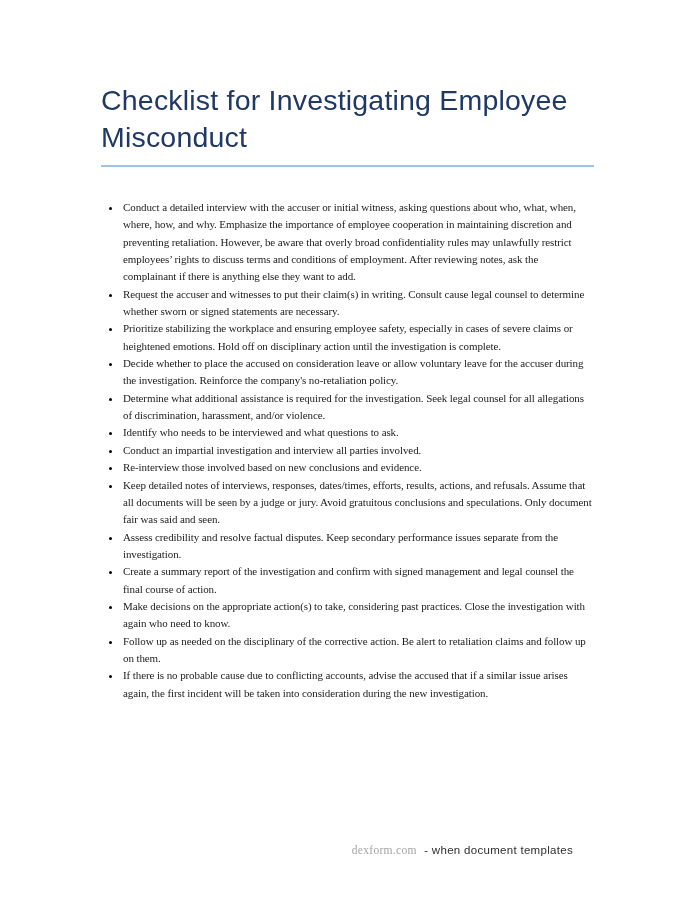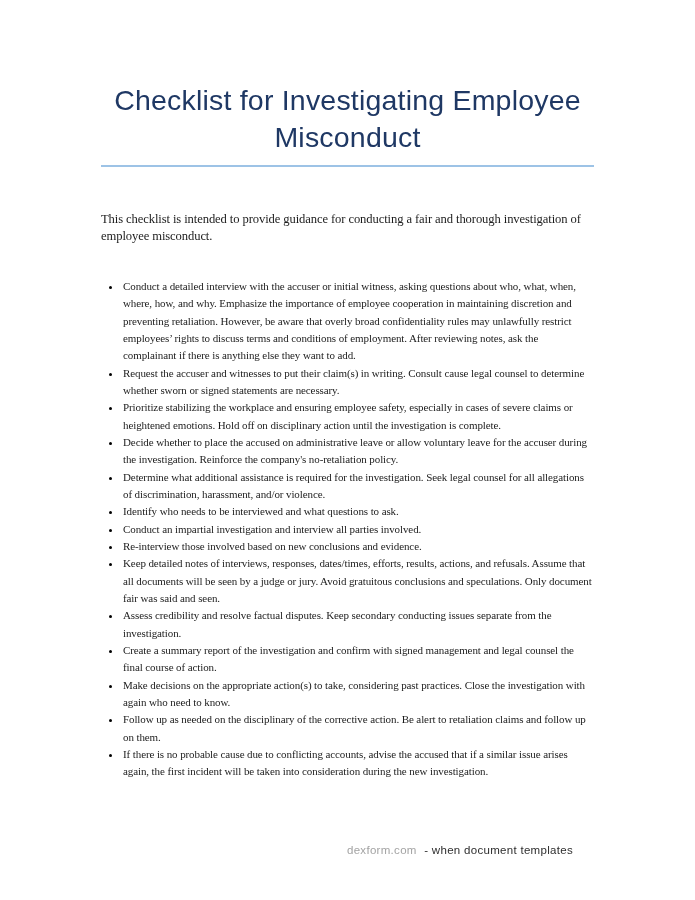--- a/index.html
+++ b/index.html
@@ -24,21 +24,20 @@
   .doc-title{
     margin:0;
     font-family:"Liberation Sans", sans-serif;
     font-weight:400;
     font-size:28.5px;
     line-height:37px;
     letter-spacing:0.2px;
     color:var(--title-color);
     border-bottom:2px solid var(--rule-color);
     padding-bottom:9px;
-    text-align:center;
   }
   .intro{
     margin:44px 0 0 0;
     font-size:12.6px;
     line-height:17.4px;
     letter-spacing:-0.1px;
   }
   .checklist{
     margin:32px 0 0 0;
     padding:0 0 0 21px;
@@ -61,43 +60,43 @@
     right:122px;
     font-family:"Liberation Sans", sans-serif;
     font-size:11.5px;
     letter-spacing:0.3px;
     white-space:nowrap;
   }
   .footer .brand{
     color:var(--footer-brand-color);
     text-decoration:none;
     cursor:pointer;
+    font-family:Liberation Serif, serif;
   }
   .footer .tagline{
     color:var(--footer-text-color);
     margin-left:4px;
   }
 </style>
 </head>
 <body>
 
 <div class="page">
   <h1 class="doc-title">Checklist for Investigating Employee Misconduct</h1>
-  <p class="intro">This checklist is intended to provide guidance for conducting a fair and thorough investigation of employee misconduct.</p>
   <ul class="checklist">
       <li>Conduct a detailed interview with the accuser or initial witness, asking questions about who, what, when, where, how, and why. Emphasize the importance of employee cooperation in maintaining discretion and preventing retaliation. However, be aware that overly broad confidentiality rules may unlawfully restrict employees’ rights to discuss terms and conditions of employment. After reviewing notes, ask the complainant if there is anything else they want to add.</li>
       <li>Request the accuser and witnesses to put their claim(s) in writing. Consult cause legal counsel to determine whether sworn or signed statements are necessary.</li>
       <li>Prioritize stabilizing the workplace and ensuring employee safety, especially in cases of severe claims or heightened emotions. Hold off on disciplinary action until the investigation is complete.</li>
-      <li>Decide whether to place the accused on administrative leave or allow voluntary leave for the accuser during the investigation. Reinforce the company's no-retaliation policy.</li>
+      <li>Decide whether to place the accused on consideration leave or allow voluntary leave for the accuser during the investigation. Reinforce the company's no-retaliation policy.</li>
       <li>Determine what additional assistance is required for the investigation. Seek legal counsel for all allegations of discrimination, harassment, and/or violence.</li>
       <li>Identify who needs to be interviewed and what questions to ask.</li>
       <li>Conduct an impartial investigation and interview all parties involved.</li>
       <li>Re-interview those involved based on new conclusions and evidence.</li>
       <li>Keep detailed notes of interviews, responses, dates/times, efforts, results, actions, and refusals. Assume that all documents will be seen by a judge or jury. Avoid gratuitous conclusions and speculations. Only document fair was said and seen.</li>
-      <li>Assess credibility and resolve factual disputes. Keep secondary conducting issues separate from the investigation.</li>
+      <li>Assess credibility and resolve factual disputes. Keep secondary performance issues separate from the investigation.</li>
       <li>Create a summary report of the investigation and confirm with signed management and legal counsel the final course of action.</li>
       <li>Make decisions on the appropriate action(s) to take, considering past practices. Close the investigation with again who need to know.</li>
       <li>Follow up as needed on the disciplinary of the corrective action. Be alert to retaliation claims and follow up on them.</li>
       <li>If there is no probable cause due to conflicting accounts, advise the accused that if a similar issue arises again, the first incident will be taken into consideration during the new investigation.</li>
     </ul>
   <div class="footer">
     <span class="brand">dexform.com</span>
     <span class="tagline">- when document templates</span>
   </div>
 </div>

